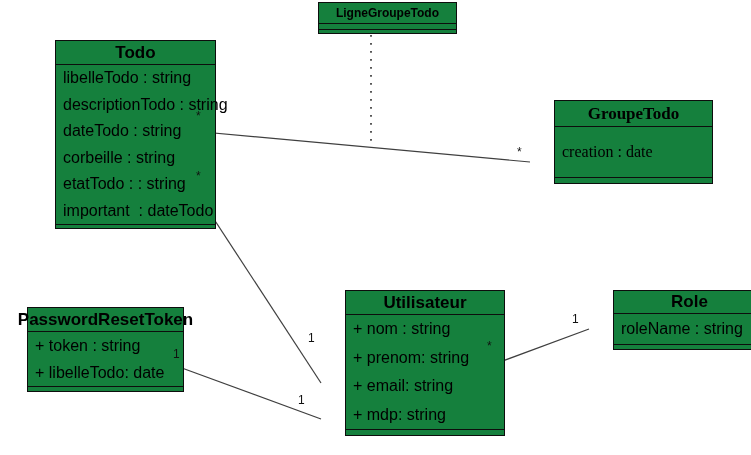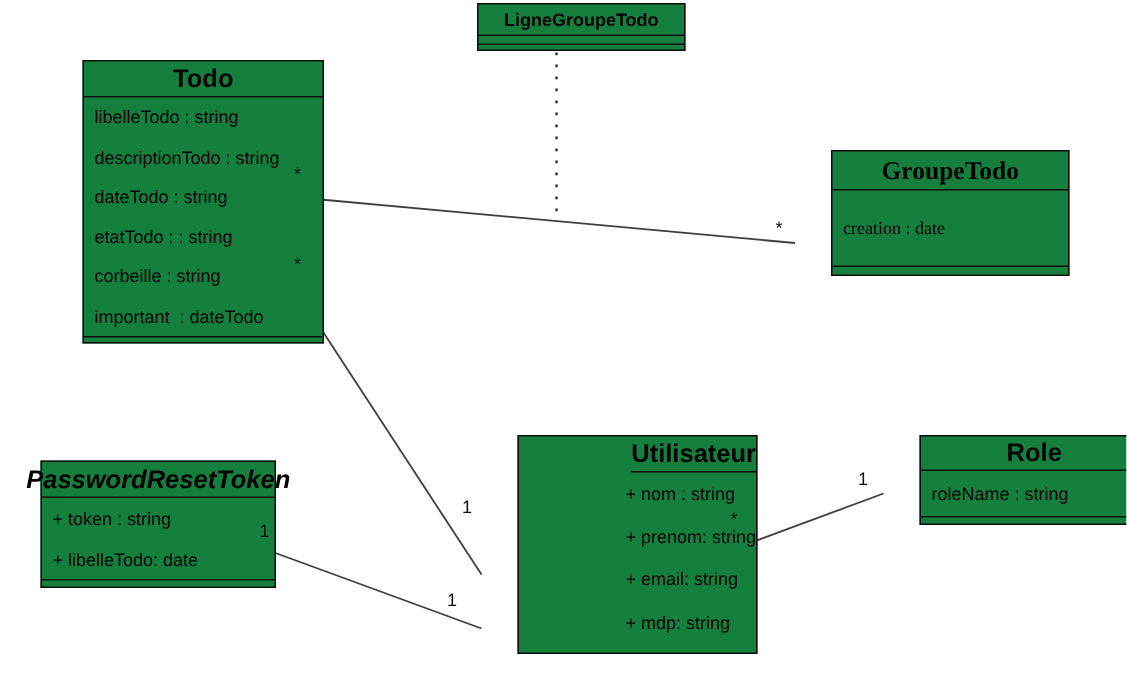--- a/index.html
+++ b/index.html
@@ -40,45 +40,45 @@
   .uml-attrs {
     flex: 1;
     display: flex;
     flex-direction: column;
   }
   .uml-attr {
     flex: 1;
     display: flex;
     align-items: center;
     padding-left: 7px;
-    font-size: 12px;
+    font-size: 16px;
     white-space: pre;
   }
   .uml-methods {
     flex: none;
     border-top: 1px solid #0d0d0d;
   }
   
   #box-ligne { left: 294px; top: 2px;   width: 139px; height: 32px; }
   #box-ligne .uml-title { height: 21px; font-size: 12px; }
   #box-ligne .uml-methods { height: 4px; }
 
   #box-todo  { left: 31px;  top: 40px;  width: 161px; height: 189px; }
   #box-todo .uml-title { height: 24px; }
   #box-todo .uml-methods { height: 4px; }
 
   #box-groupe { left: 530px; top: 100px; width: 159px; height: 84px; font-family: Liberation Serif, serif; }
   #box-groupe .uml-title { height: 26px; }
   #box-groupe .uml-methods { height: 6px; }
 
   #box-prt  { left: 3px;   top: 307px; width: 157px; height: 85px; }
-  #box-prt .uml-title { height: 24px; font-style: italic; }
+  #box-prt .uml-title { height: 24px; }
   #box-prt .uml-methods { height: 5px; }
 
-  #box-util { left: 321px; top: 290px; width: 160px; height: 146px; align-items: flex-end; }
+  #box-util { left: 321px; top: 290px; width: 160px; height: 146px; }
   #box-util .uml-title { height: 24px; }
   #box-util .uml-methods { height: 6px; }
 
   #box-role { left: 589px; top: 290px; width: 153px; height: 60px; }
   #box-role .uml-title { height: 23px; }
   #box-role .uml-methods { height: 5px; }
 
   
   .mult {
     position: absolute;
@@ -114,22 +114,22 @@
     <div class="uml-attrs"></div>
     <div class="uml-methods"></div>
   </div>
 
   <div class="uml-class" id="box-todo">
     <div class="uml-title">Todo</div>
     <div class="uml-attrs">
       <div class="uml-attr">libelleTodo : string</div>
       <div class="uml-attr">descriptionTodo : string</div>
       <div class="uml-attr">dateTodo : string</div>
+      <div class="uml-attr">corbeille : string</div>
       <div class="uml-attr">etatTodo : : string</div>
-      <div class="uml-attr">corbeille : string</div>
       <div class="uml-attr">important  : dateTodo</div>
     </div>
     <div class="uml-methods"></div>
   </div>
 
   <div class="uml-class" id="box-groupe">
     <div class="uml-title">GroupeTodo</div>
     <div class="uml-attrs">
       <div class="uml-attr">creation : date</div>
     </div>

